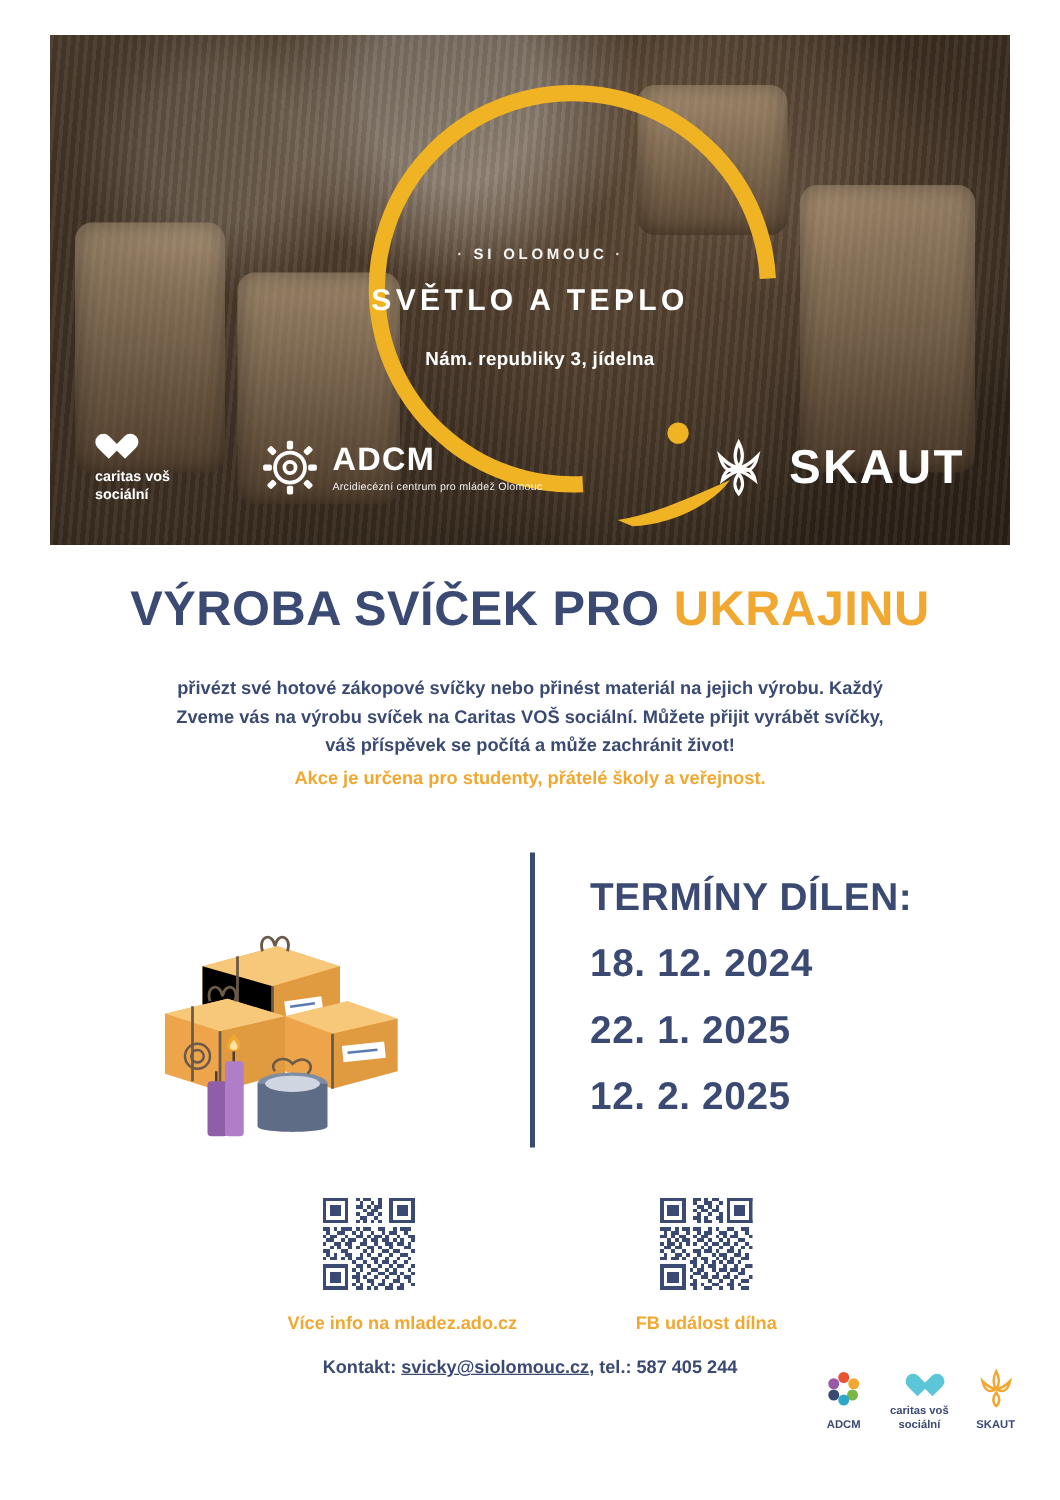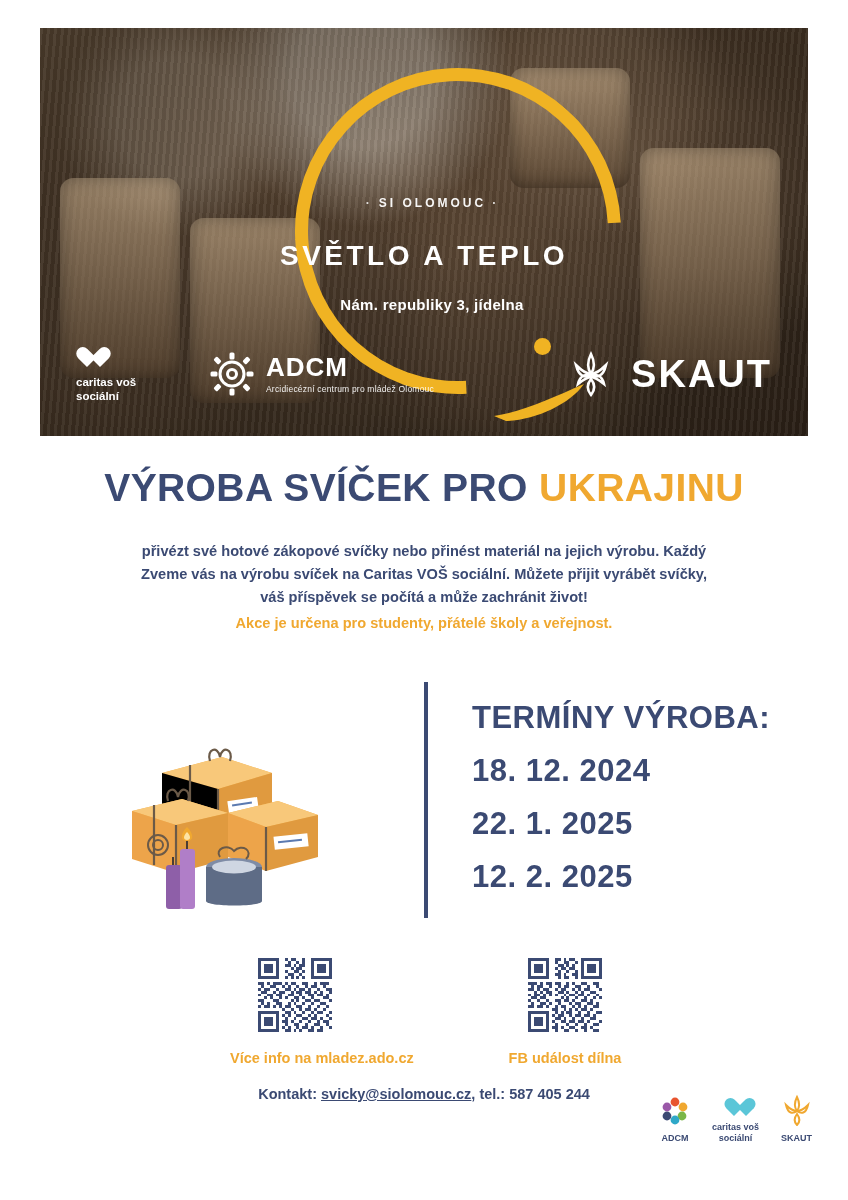--- a/index.html
+++ b/index.html
@@ -93,24 +93,24 @@
   }
   .hero-kicker {
     font-size: 12px;
     letter-spacing: 3px;
     font-weight: 700;
     opacity: .95;
     padding-left: 17px;
   }
   .hero-kicker .tick { opacity: .85; padding: 0 6px; }
   .hero-title {
-    font-size: 28px;
+    font-size: 24px;
     font-weight: 800;
     letter-spacing: 3.5px;
-    margin-top: 28px;
+    margin-top: 16px;
     line-height: 1.28;
   }
   .hero-venue {
     margin-top: 22px;
     font-size: 15px;
     font-weight: 600;
     letter-spacing: .3px;
     padding-left: 16px;
   }
 
@@ -457,21 +457,21 @@
       <ellipse cx="124" cy="152" rx="28" ry="9" fill="#7f8ca6"></ellipse>
       <path d="M96 152 L96 186 C96 192, 152 192, 152 186 L152 152 Z" fill="#5e6c86"></path>
       <ellipse cx="124" cy="152" rx="22" ry="6.5" fill="#cfd6e2"></ellipse>
       <path d="M110 142 C104 134, 118 128, 124 136 C132 128, 144 136, 136 144" fill="none" stroke="#6b5a48" stroke-width="2"></path>
     </g>
   </svg>
 </div>
 
 <div class="date-rule"></div>
 <div class="dates">
-  <h2>TERMÍNY VÝROBA:</h2>
+  <h2>TERMÍNY DÍLEN:</h2>
   <div class="d">18. 12. 2024</div>
   <div class="d">22. 1. 2025</div>
   <div class="d">12. 2. 2025</div>
 </div>
 
 <div class="qr-block qr-left">
   <svg class="qr" viewBox="0 0 25 25" shape-rendering="crispEdges">
     <rect width="25" height="25" fill="#ffffff"></rect>
     <g fill="#3b4a73">
       <rect x="0" y="0" width="7" height="1"></rect>

